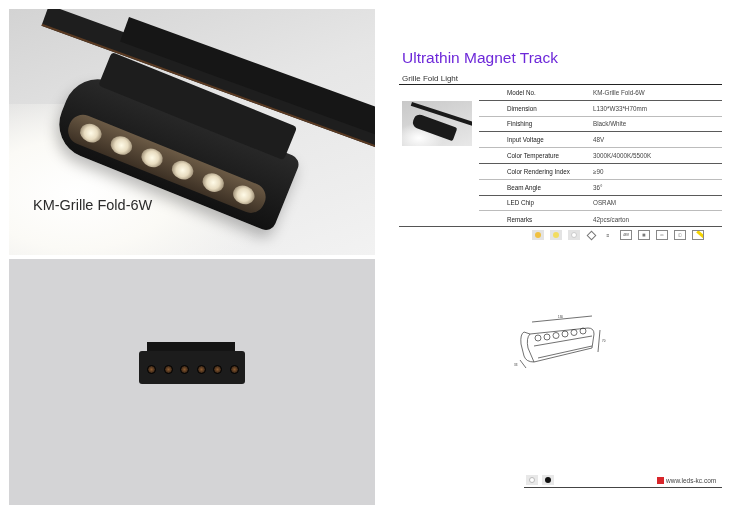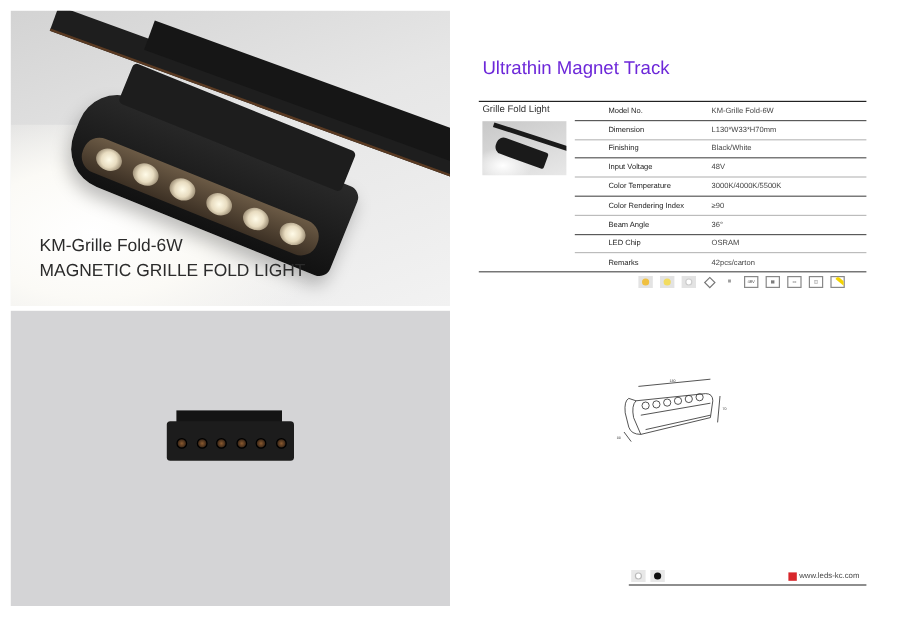--- a/index.html
+++ b/index.html
@@ -68,21 +68,21 @@
     display: flex; justify-content: space-between; align-items: center;
   }
   .product .leds span {
     width: 9px; height: 9px; border-radius: 50%;
     background: radial-gradient(circle, #8a5a30 0%, #3a2616 70%);
     border: 1px solid #000;
   }
 
   
   .title { position: absolute; left: 402px; top: 49px; font-size: 15.5px; color: #6d28d9; }
-  .subtitle { position: absolute; left: 402px; top: 86px; font-size: 8px; color: #333; }
+  .subtitle { position: absolute; left: 402px; top: 74px; font-size: 8px; color: #333; }
   .rule-top { position: absolute; left: 399px; top: 84px; width: 323px; height: 1px; background: #222; }
   .thumb {
     position: absolute; left: 402px; top: 101px; width: 70px; height: 45px;
     background: linear-gradient(160deg, #c8c8c8, #e8e8e8);
     overflow: hidden;
   }
   .thumb .t-glow { position: absolute; left: -8px; top: 22px; width: 50px; height: 30px;
     background: radial-gradient(ellipse, #fff 0%, rgba(255,255,255,0) 70%); }
   .thumb .t-lamp { position: absolute; left: 14px; top: 12px; width: 44px; height: 14px;
     background: #1a1a1a; border-radius: 6px 2px 2px 6px; transform: rotate(20deg); transform-origin: 0 0; }
@@ -131,21 +131,20 @@
       <span class="led"></span>
       <span class="led"></span>
       <span class="led"></span>
       <span class="led"></span>
       <span class="led"></span>
       <span class="led"></span>
     </div>
   </div>
   <div class="caption">
     <div>KM-Grille Fold-6W</div>
-    <div>MAGNETIC GRILLE FOLD LIGHT</div>
   </div>
 </div>
 
 <div class="product">
   <div class="body">
     <div class="cap"></div>
     <div class="main"></div>
     <div class="leds">
       <span></span>
       <span></span>

